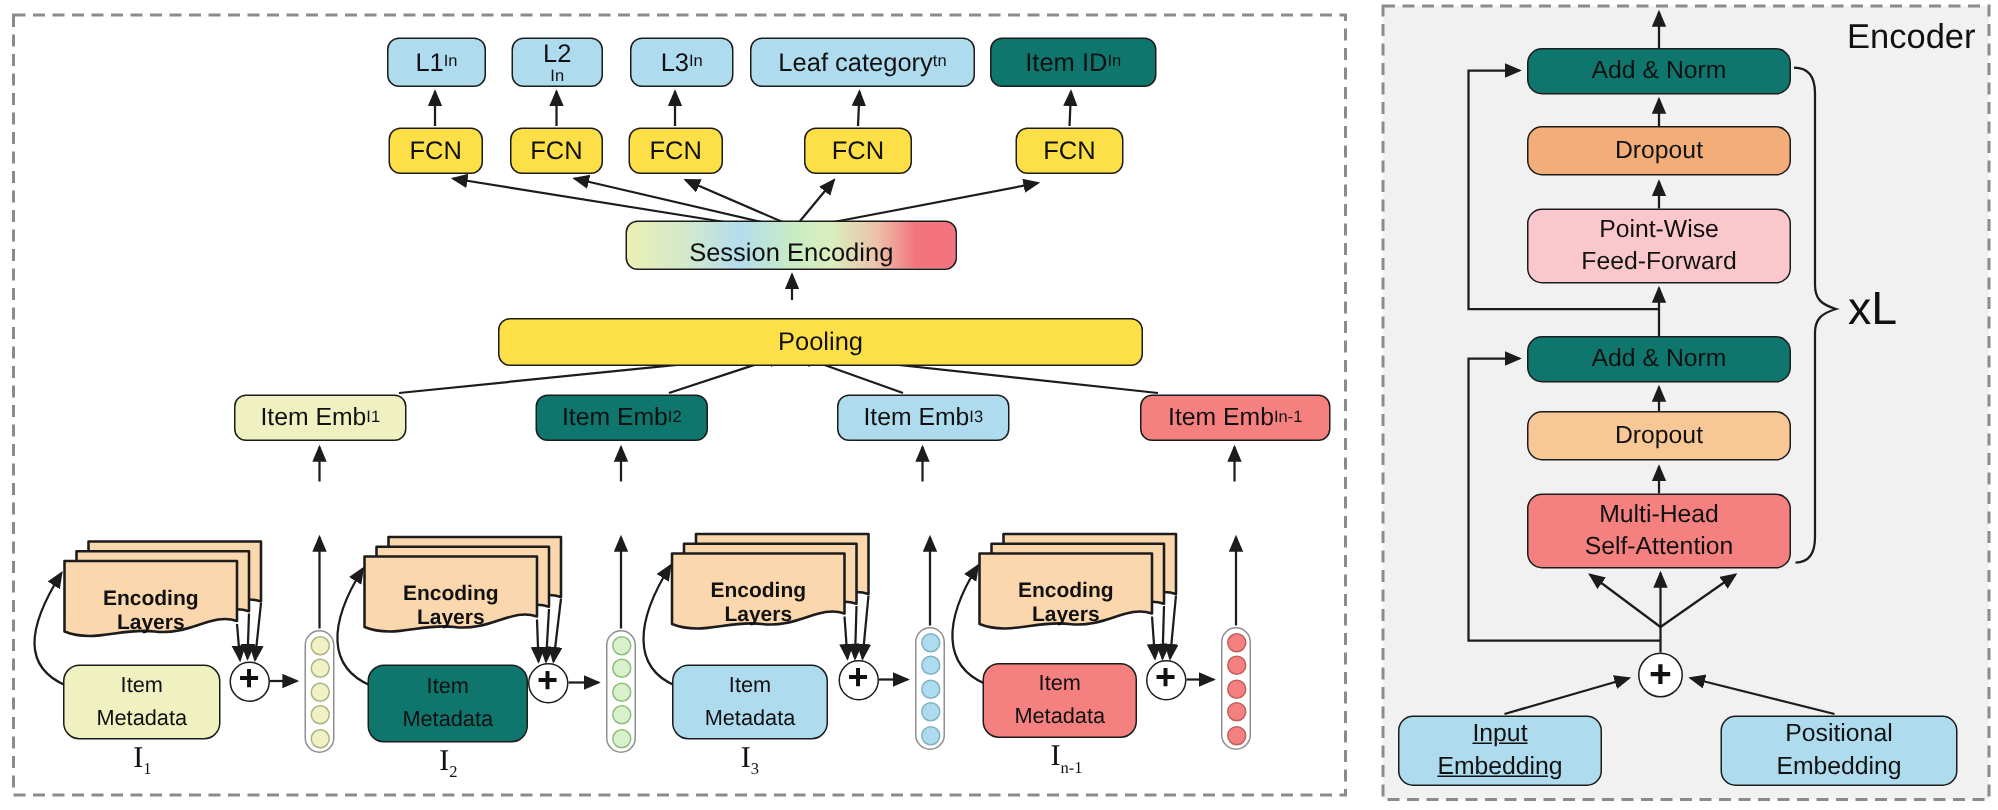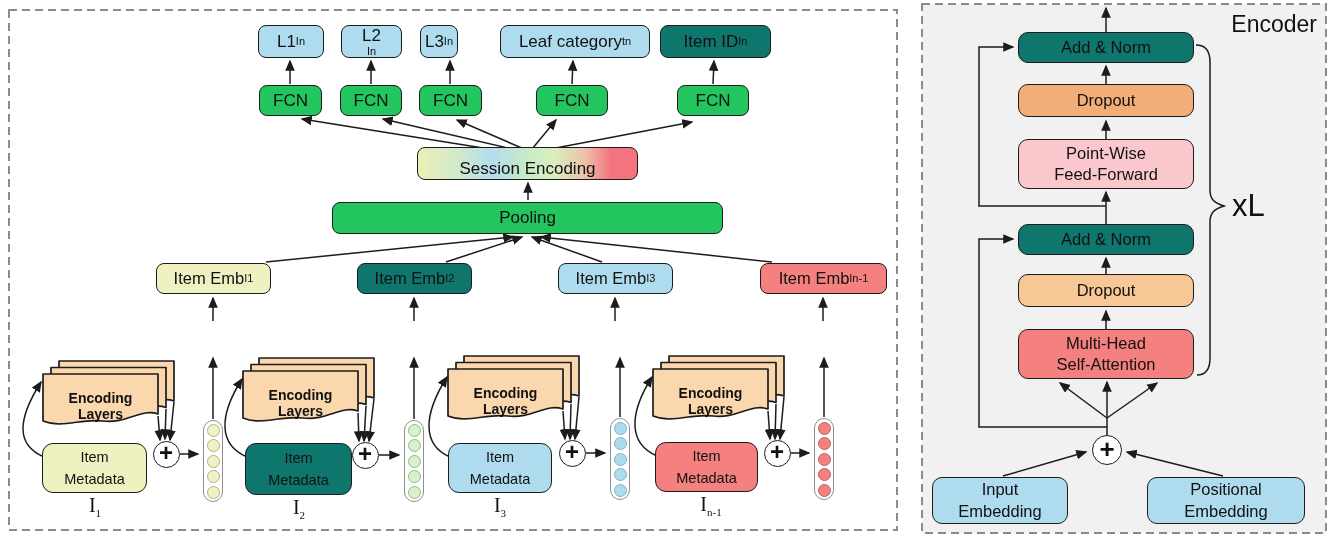--- a/index.html
+++ b/index.html
@@ -3,21 +3,21 @@
 <meta charset="utf-8">
 <style>
   html,body{margin:0;padding:0;background:#fff;}
   .stage{position:relative;width:1332px;height:540px;background:#fff;
          font-family:"Liberation Sans",sans-serif;color:#111;overflow:hidden;}
   .overlay{position:absolute;left:0;top:0;z-index:1;}
   .box{position:absolute;box-sizing:border-box;border:1.8px solid #1c1c1c;border-radius:8px;
        display:flex;align-items:center;justify-content:center;font-size:17px;
        background:#fff;z-index:3;white-space:nowrap;}
   .two{flex-direction:column;line-height:1.3;white-space:nowrap;text-align:right;}
-  .blue{background:#aedcee}.green{background:#0f766e}.peach{background:#22c55e}
+  .blue{background:#aedcee}.green{background:#0f766e}.peach{background:#fde047}
   .yellow{background:#eff1c0}.red{background:#f4807f}.pink{background:#fac8cc}
   .orangeD{background:#f3ad79}.orangeL{background:#f7c795}
   .grad{background:linear-gradient(90deg,#ecefb2 0%,#cfe8cf 20%,#b4dcee 34%,#c8ebc5 50%,
         #d9efbe 62%,#ecc2ab 76%,#f3747e 88%,#f3747e 100%);}
   sub{font-size:11px;line-height:1;}
   .meta{border-radius:11px;font-size:14.5px;line-height:1.55;}
   .pill{position:absolute;box-sizing:border-box;width:20px;border:1.5px solid #8f8f8f;
         border-radius:10px;background:#fff;display:flex;flex-direction:column;
         align-items:center;justify-content:space-evenly;z-index:3;}
   .dot{width:13px;height:13px;border-radius:50%;box-sizing:border-box;}
@@ -147,21 +147,21 @@
   </svg>
 
   <div class="box blue" style="left:258px;top:25px;width:66px;height:33px;">
       <span>L1</span>
       <sub>In</sub>
     </div>
   <div class="box blue" style="left:341px;top:25px;width:61px;height:33px;flex-direction:column;">
       <span>L2</span>
       <sub>In</sub>
     </div>
-  <div class="box blue" style="left:420px;top:25px;width:38px;height:33px;">
+  <div class="box blue" style="left:420px;top:25px;width:69px;height:33px;">
       <span>L3</span>
       <sub>In</sub>
     </div>
   <div class="box blue" style="left:500px;top:25px;width:150px;height:33px;">
       <span>Leaf category</span>
       <sub>tn</sub>
     </div>
   <div class="box green" style="left:660px;top:25px;width:111px;height:33px;">
       <span>Item ID</span>
       <sub>In</sub>
@@ -179,21 +179,21 @@
   <div class="box peach" style="left:536px;top:85px;width:72px;height:31px;">
       <span>FCN</span>
     </div>
   <div class="box peach" style="left:677px;top:85px;width:72px;height:31px;">
       <span>FCN</span>
     </div>
 
   <div class="box grad" style="left:417px;top:147px;width:221px;height:33px;align-items:flex-end;">
       <span>Session Encoding</span>
     </div>
-  <div class="box peach" style="left:332px;top:202px;width:391px;height:32px;">
+  <div class="box peach" style="left:332px;top:212px;width:430px;height:32px;">
       <span>Pooling</span>
     </div>
 
   <div class="box yellow" style="left:156px;top:263px;width:115px;height:31px;font-size:16.5px;">
       <span>Item Emb</span>
       <sub>I1</sub>
     </div>
   <div class="box green" style="left:357px;top:263px;width:115px;height:31px;font-size:16.5px;">
       <span>Item Emb</span>
       <sub>I2</sub>
@@ -300,21 +300,21 @@
       <span>Multi-Head</span>
       <span>Self-Attention</span>
     </div>
 
   <div class="xl" style="left:1232px;top:188px;">xL</div>
 
   <div class="plus" style="left:1092px;top:435px;width:30px;height:30px;font-size:26px;">
       <span>+</span>
     </div>
 
-  <div class="box blue two" style="left:932px;top:477px;width:136px;height:47px;border-radius:10px;font-size:16.5px;">
+  <div class="box blue two" style="left:932px;top:477px;width:136px;height:47px;border-radius:10px;font-size:16.5px;text-decoration:underline;">
       <span>Input</span>
       <span>Embedding</span>
     </div>
   <div class="box blue two" style="left:1147px;top:477px;width:158px;height:47px;border-radius:10px;font-size:16.5px;">
       <span>Positional</span>
       <span>Embedding</span>
     </div>
 
 </div>
 

